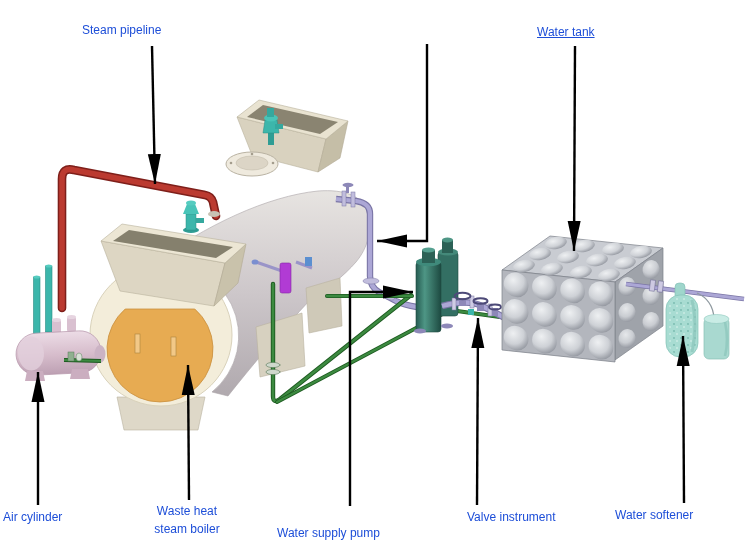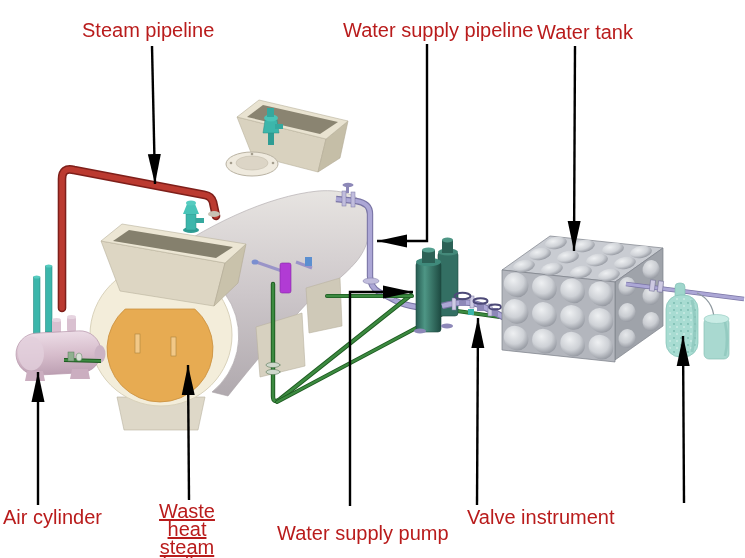--- a/index.html
+++ b/index.html
@@ -1,19 +1,19 @@
 <!DOCTYPE html>
 <html><head>
 <meta charset="utf-8">
 <style>
   html,body{margin:0;padding:0;background:#ffffff;}
   #stage{position:relative;width:745px;height:558px;background:#ffffff;overflow:hidden;
          font-family:"Liberation Sans",sans-serif;}
   #art{position:absolute;left:0;top:0;}
-  .lbl{position:absolute;font-size:20px;color:#b91c1c;line-height:18px;white-space:nowrap;}
+  .lbl{position:absolute;font-size:12px;color:#1d4ed8;line-height:18px;white-space:nowrap;}
   .lbl.center{text-align:center;white-space:pre-line;}
 </style>
 </head>
 <body>
 
 <div id="stage">
 
 <svg id="art" width="745" height="558" viewBox="0 0 745 558">
   <defs>
     <linearGradient id="drumG" x1="0" y1="0" x2="0" y2="1">
@@ -255,20 +255,20 @@
     <path d="M575,46 L574,251" marker-end="url(#ah)"></path>
     <path d="M38,505 L38,372" marker-end="url(#ah)"></path>
     <path d="M189,500 L188,365" marker-end="url(#ah)"></path>
     <path d="M350,506 L350,292 L413,292" marker-end="url(#ah)"></path>
     <path d="M477,505 L478,318" marker-end="url(#ah)"></path>
     <path d="M684,503 L683,336" marker-end="url(#ah)"></path>
   </g>
 </svg>
 
   <div class="lbl" style="left:82px;top:21px;">Steam pipeline</div>
-  <div class="lbl" style="left:343px;top:21px;">Water supply pipeline</div>
-  <div class="lbl" style="left:537px;top:23px;">Water tank</div>
+  <div class="lbl" style="left:537px;top:23px;text-decoration:underline;">Water tank</div>
   <div class="lbl" style="left:3px;top:508px;">Air cylinder</div>
-  <div class="lbl center" style="left:138px;top:502px;width:98px;text-decoration:underline;">Waste heat
+  <div class="lbl center" style="left:138px;top:502px;width:98px;">Waste heat
 steam boiler</div>
   <div class="lbl" style="left:277px;top:508px;margin-top:16px;">Water supply pump</div>
   <div class="lbl" style="left:419px;top:508px;margin-left:48px;">Valve instrument</div>
+  <div class="lbl" style="left:615px;top:506px;">Water softener</div>
 </div>
 
 </body></html>

